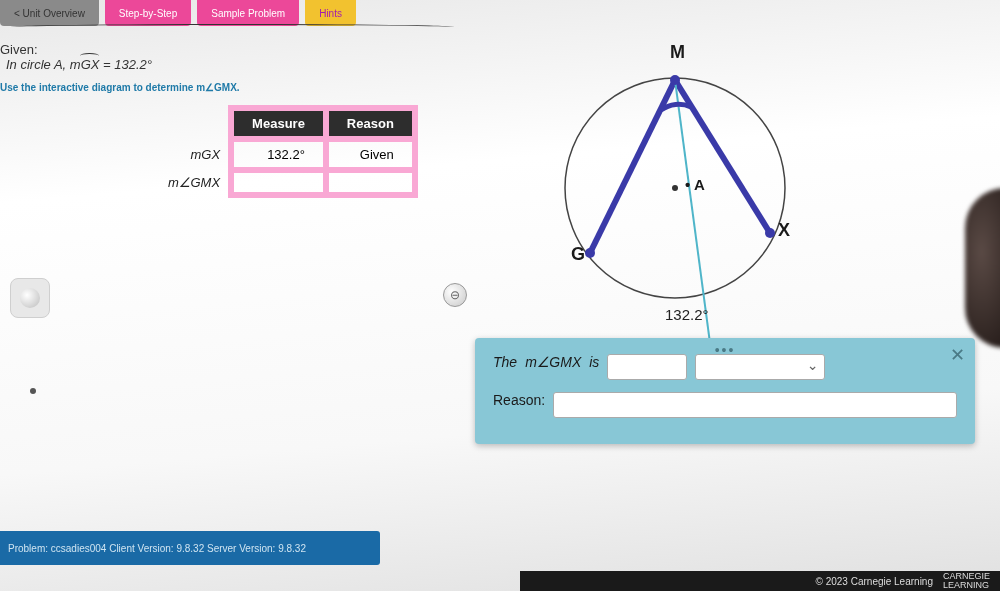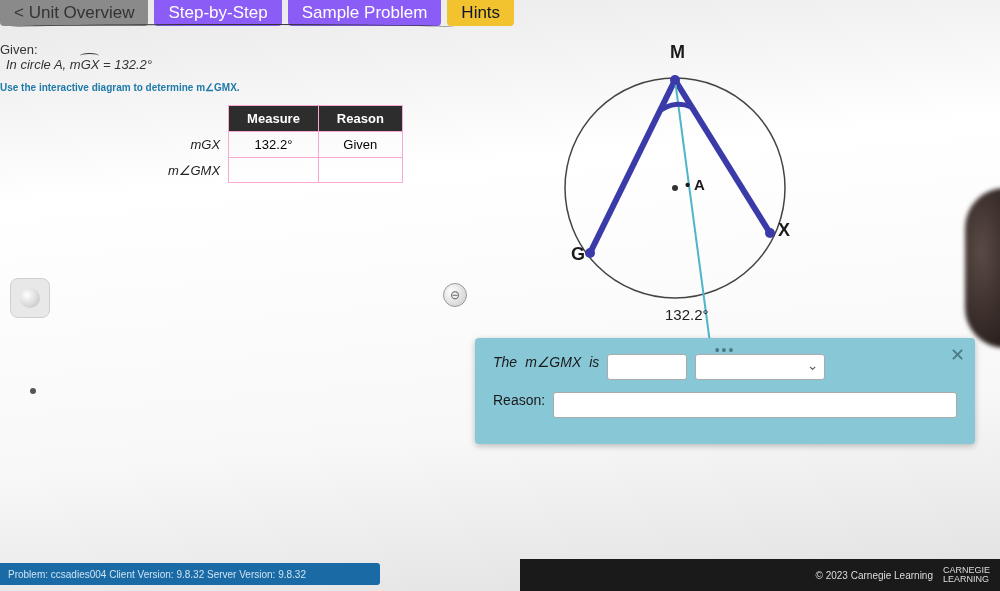--- a/index.html
+++ b/index.html
@@ -4,41 +4,41 @@
 <style>
   * { box-sizing: border-box; margin: 0; padding: 0; }
   body {
     width: 1000px; height: 591px;
     font-family: Arial, Helvetica, sans-serif;
     background: linear-gradient(175deg, #e8e8e8 0%, #ffffff 30%, #f8f8f8 70%, #e0e0e0 100%);
     position: relative; overflow: hidden;
   }
   .top-tabs { display: flex; gap: 6px; padding: 0 0 2px 0; height: 28px; }
   .tab {
-    padding: 4px 14px; font-size: 17px; color: #fff;
+    padding: 4px 14px; font-size: 10px; color: #fff;
     border-radius: 0 0 4px 4px; display: flex; align-items: center;
   }
   .tab.gray { background: #8a8a8a; color: #333; }
-  .tab.blue { background: #8b5cf6; }
-  .tab.yellow { background: #f2c22f; color: #0f172a; }
+  .tab.blue { background: #ec4899; }
+  .tab.yellow { background: #f2c22f; color: #a21caf; }
   .content { display: flex; position: absolute; top: 28px; left: 0; right: 0; bottom: 32px; }
   .left-pane { flex: 0 0 455px; padding: 14px 10px 0 0; position: relative; }
   .right-pane { flex: 1; position: relative; padding: 20px 0 0 50px; }
   .given { font-size: 13px; color: #333; margin-bottom: 4px; }
   .given ul { margin-left: 6px; font-style: italic; }
   .given .arc { position: relative; display: inline-block; }
   .arc::before {
     content: ""; position: absolute; top: -4px; left: 10px; right: 0;
     height: 5px; border-top: 1px solid #333; border-radius: 50% 50% 0 0;
   }
   .prompt { color: #1f7aa8; font-weight: bold; font-size: 10px; margin: 10px 0 12px 0; }
 
   table.geo { border-collapse: collapse; margin-left: 150px; }
   table.geo th, table.geo td {
-    border: 1px solid #f9a8d4; padding: 5px 18px; font-size: 13px; text-align: center;
+    border: 6px solid #f9a8d4; padding: 5px 18px; font-size: 13px; text-align: right;
   }
   table.geo th { background: #2d2d2d; color: #fff; font-weight: bold; }
   table.geo .rowlabel { border: none; text-align: right; padding-right: 8px; font-style: italic; color: #222; }
 
   .drag-grip {
     position: absolute; right: -12px; top: 255px;
     width: 24px; height: 24px; border-radius: 50%;
     background: radial-gradient(circle at 35% 35%, #fff, #c8c8c8);
     border: 1px solid #999; display: flex; align-items: center; justify-content: center;
     font-size: 12px; color: #666;
@@ -74,26 +74,26 @@
   .ip { background: #fff; border: 1px solid #aaa; border-radius: 3px; height: 26px; }
   .ip.small { width: 80px; }
   .ip.sel { width: 130px; position:relative;}
   .ip.sel::after{content:"⌄";position:absolute;right:6px;top:2px;color:#666;}
   .ip.long { flex: 1; }
 
   .footer {
     position: absolute; left: 0; right: 0; bottom: 0; height: 32px;
   }
   .footer .bar-blue {
-    position: absolute; left: 0; bottom: 6px; height: 22px; width: 380px;
+    position: absolute; left: 0; bottom: 26px; height: 34px; width: 380px;
     background: #1a6aa6; color: #cfe4f1; font-size: 10px;
     display: flex; align-items: center; padding: 0 8px; border-radius: 0 3px 3px 0;
   }
   .footer .bar-dark {
-    position: absolute; right: 0; bottom: 0; height: 32px; width: 480px;
+    position: absolute; right: 0; bottom: 0; height: 20px; width: 480px;
     background: #1a1a1a; color: #ddd; font-size: 10px;
     display: flex; align-items: center; justify-content: flex-end; padding: 0 10px; gap:10px;
   }
   .footer .logo { font-weight: normal; font-size: 9px; line-height:1; text-align:left;}
   .thumb {
     position: absolute; right: -20px; top: 160px; width: 55px; height: 160px;
     background: radial-gradient(ellipse at 30% 40%, #5a4a45, #1a1210);
     border-radius: 40px 0 0 40px; filter: blur(2px);
   }
 </style>

